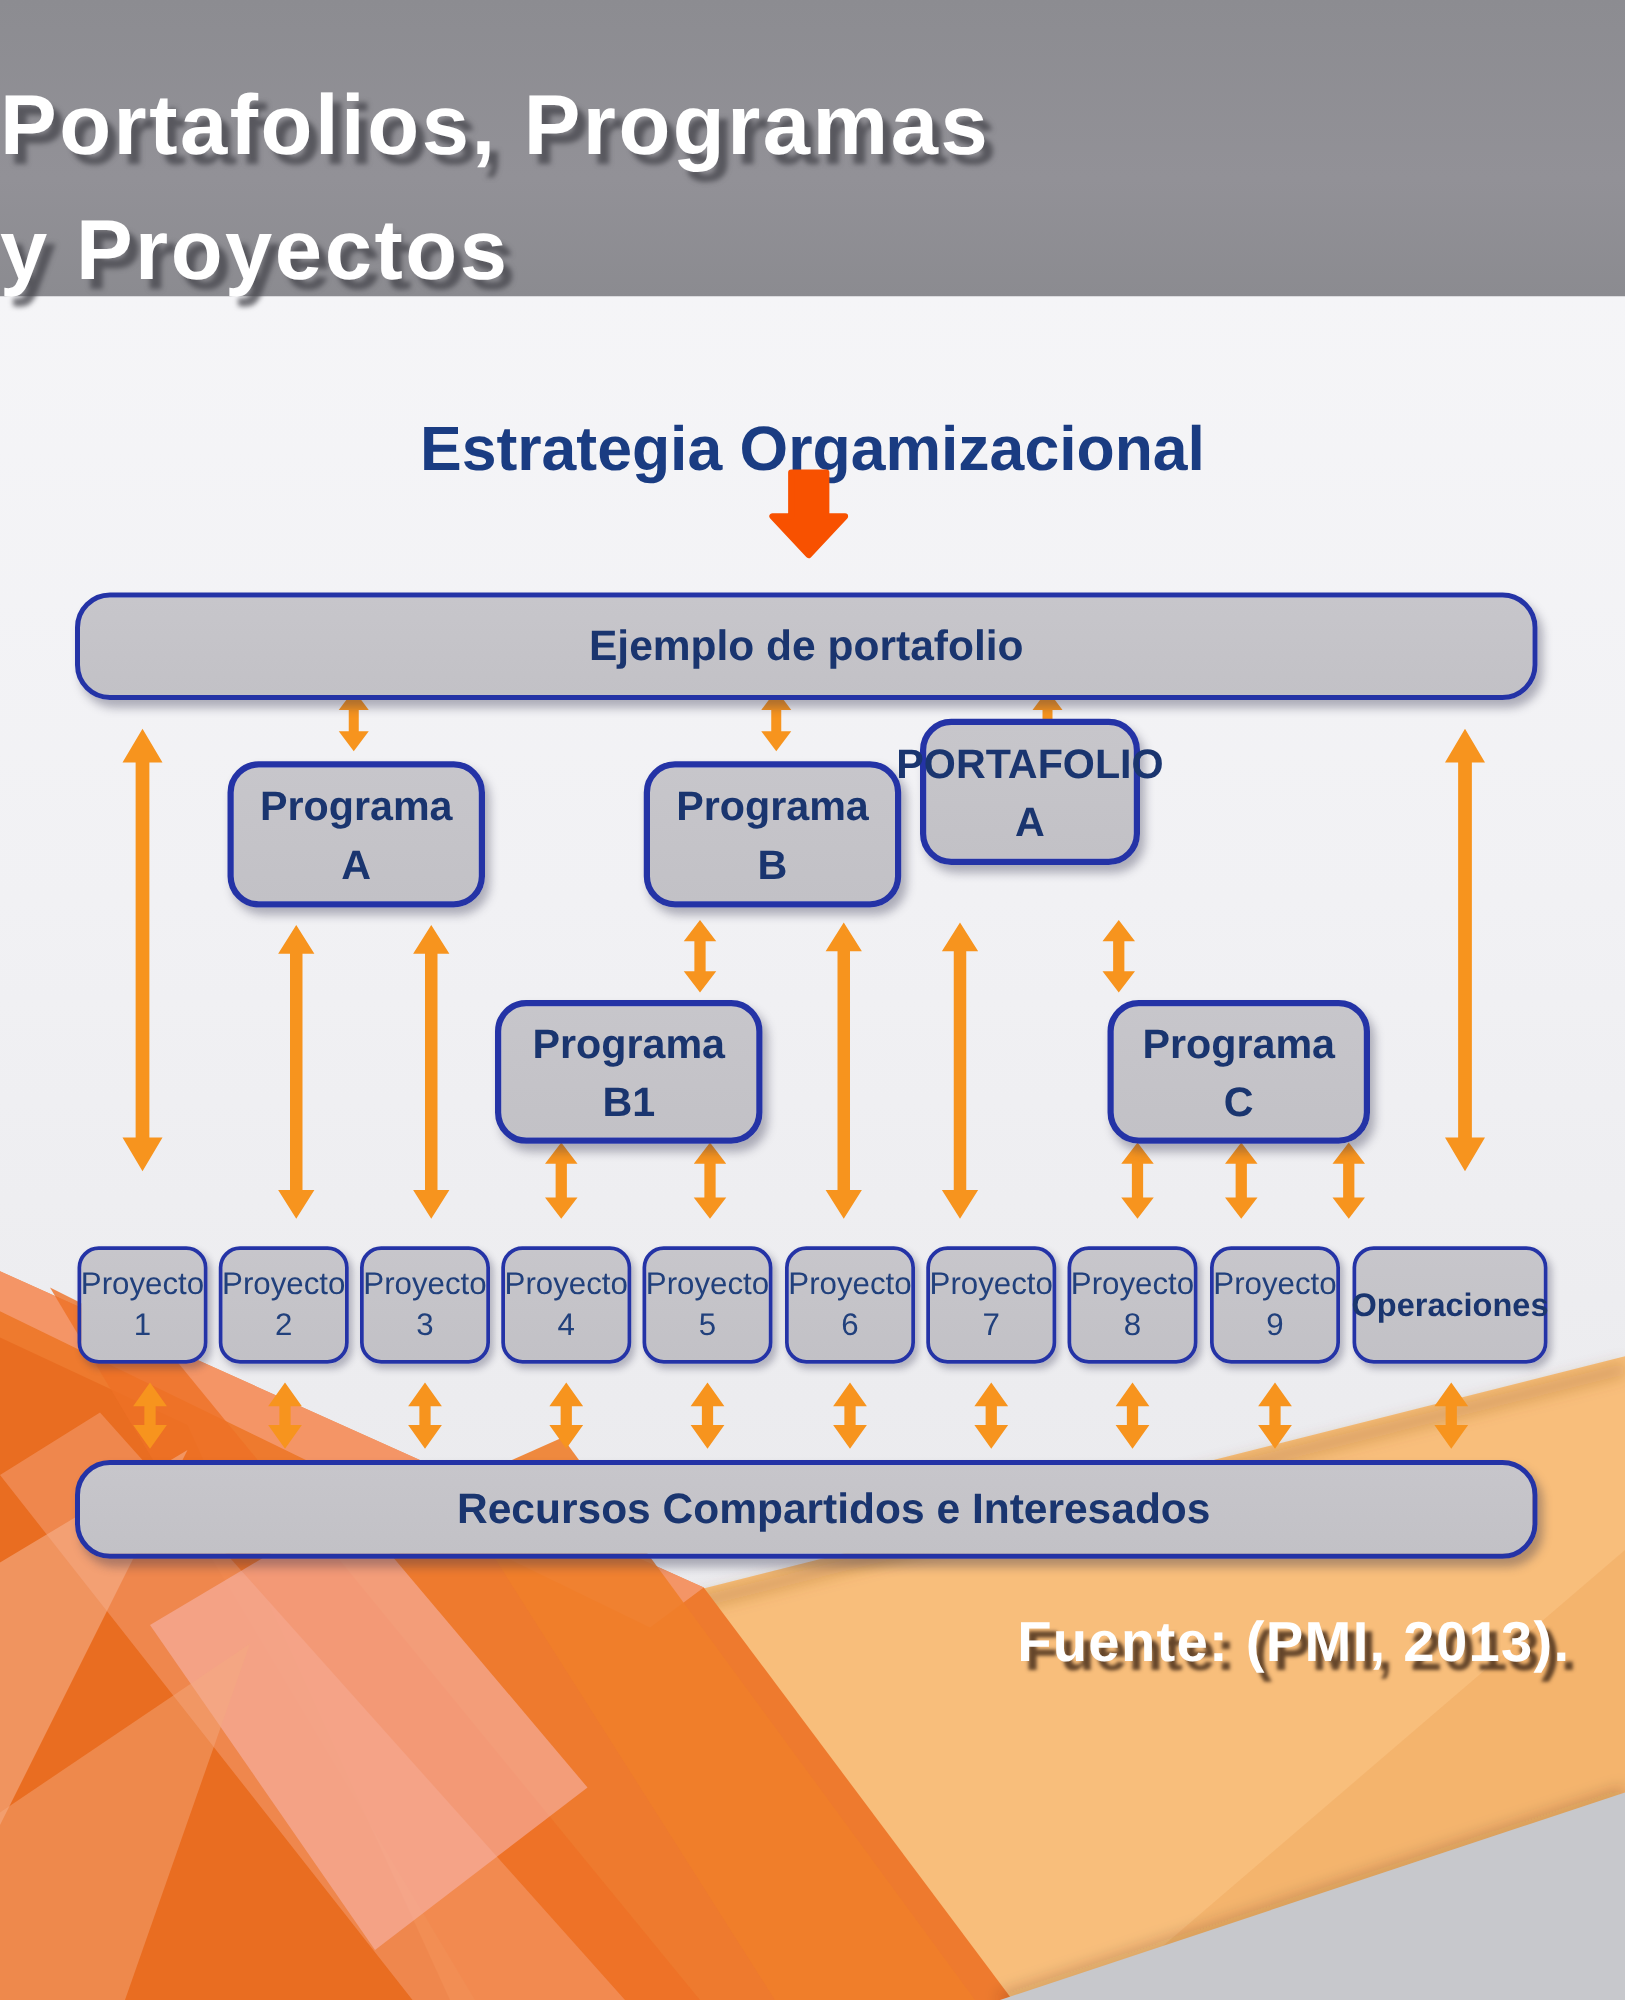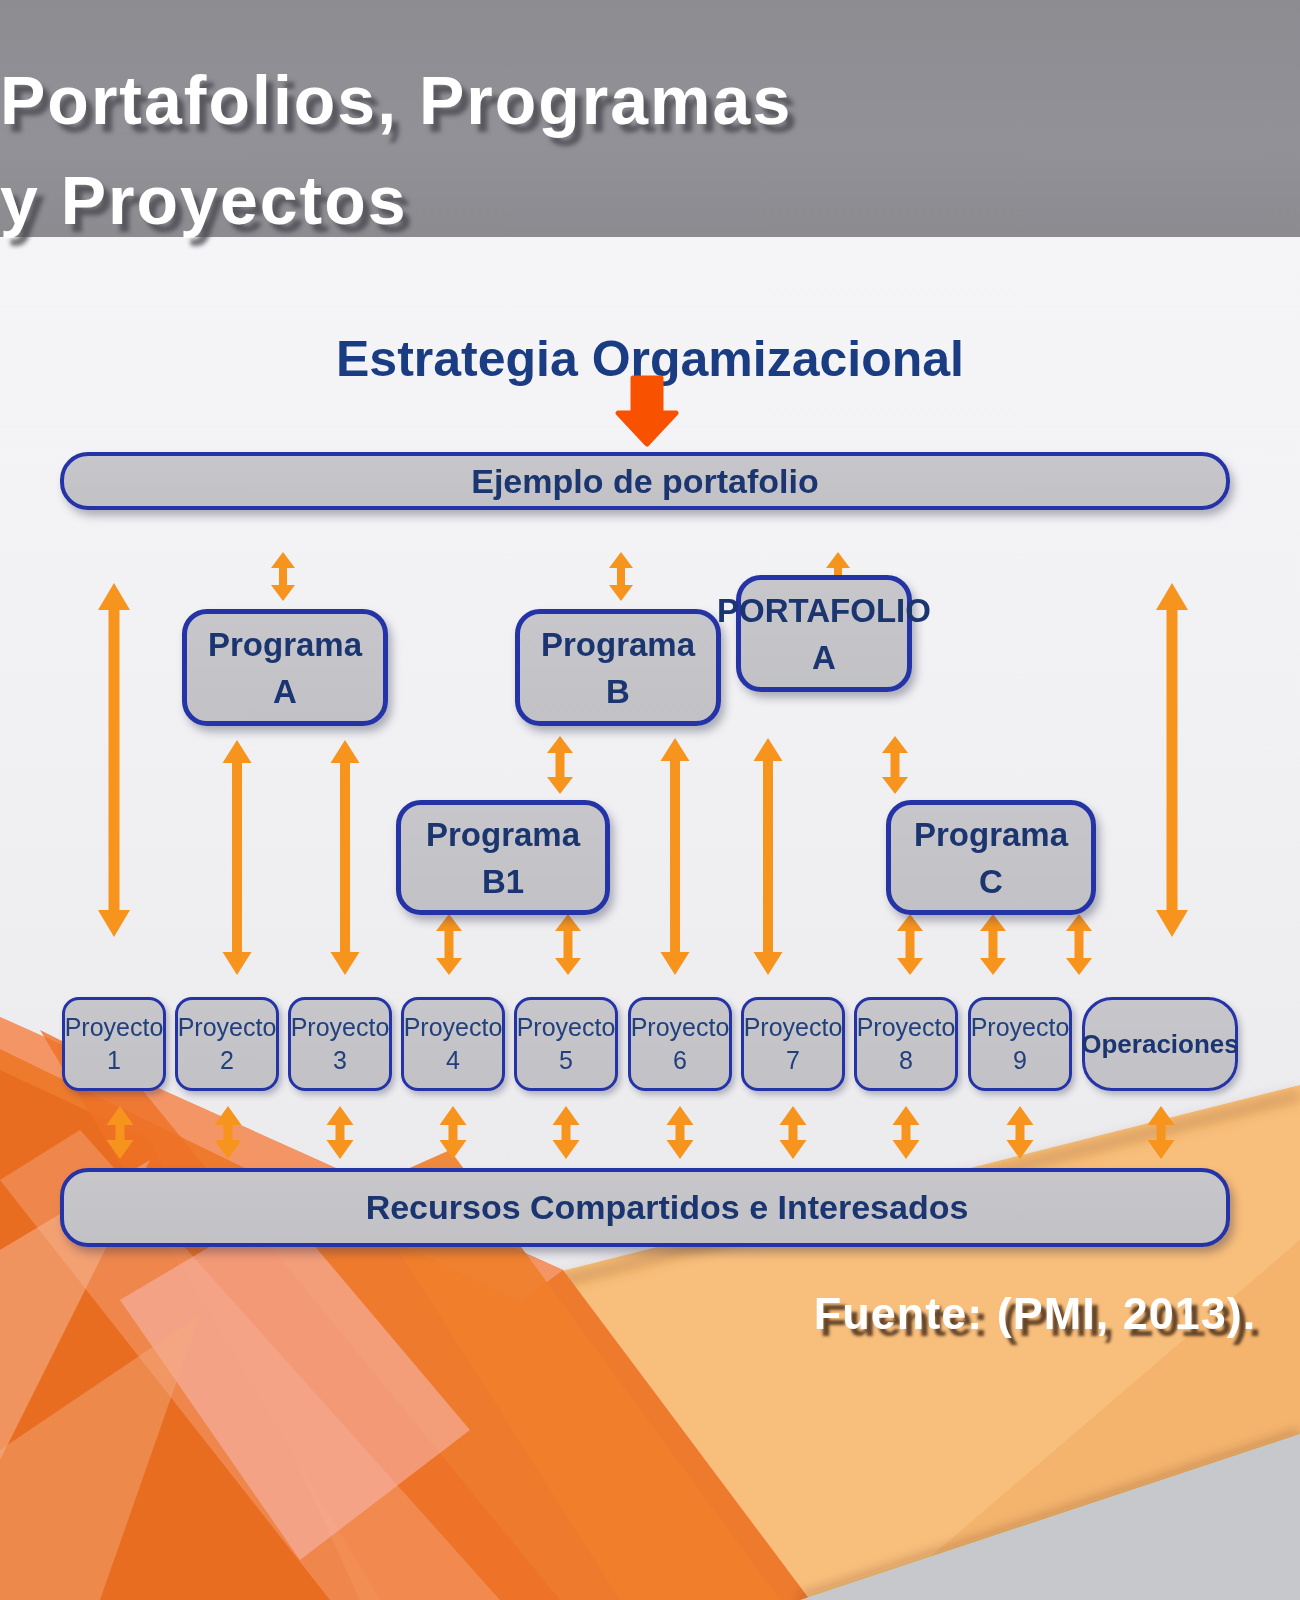--- a/index.html
+++ b/index.html
@@ -33,21 +33,21 @@
     display:flex;flex-direction:column;align-items:center;justify-content:center;
     color:var(--navy-text);font-weight:700;text-align:center;
     box-shadow:4px 6px 8px rgba(45,45,75,.35);
   }
   .bar{border-radius:28px;border-width:4px;font-size:34px;}
   .program{border-radius:25px;font-size:33px;line-height:47px;}
   .project{
     border-radius:17px;border-width:3px;font-weight:400;font-size:25px;line-height:33px;
     color:var(--navy-project);box-shadow:3px 4px 6px rgba(45,45,75,.3);
   }
-  .operations{border-radius:30px;border-width:3px;font-size:26px;box-shadow:3px 4px 6px rgba(45,45,75,.3);}
+  .operations{border-radius:17px;border-width:3px;font-size:26px;box-shadow:3px 4px 6px rgba(45,45,75,.3);}
   
   .flow-arrow{fill:var(--arrow-orange);}
   .strategy-arrow{fill:var(--strategy-arrow);stroke:var(--strategy-arrow);stroke-width:5;stroke-linejoin:round;}
   
   .source-note{
     position:absolute;left:745px;top:1288px;width:580px;text-align:center;
     font-size:45px;font-weight:700;color:#ffffff;letter-spacing:1px;
     text-shadow:6px 7px 3px rgba(74,48,28,.85);
   }
 </style>
@@ -113,21 +113,21 @@
       <polygon points="340,1106 353.5,1125 344.5,1125 344.5,1140 353.5,1140 340,1159 326.5,1140 335.5,1140 335.5,1125 326.5,1125" class="flow-arrow"></polygon>
       <polygon points="453,1106 466.5,1125 457.5,1125 457.5,1140 466.5,1140 453,1159 439.5,1140 448.5,1140 448.5,1125 439.5,1125" class="flow-arrow"></polygon>
       <polygon points="566,1106 579.5,1125 570.5,1125 570.5,1140 579.5,1140 566,1159 552.5,1140 561.5,1140 561.5,1125 552.5,1125" class="flow-arrow"></polygon>
       <polygon points="680,1106 693.5,1125 684.5,1125 684.5,1140 693.5,1140 680,1159 666.5,1140 675.5,1140 675.5,1125 666.5,1125" class="flow-arrow"></polygon>
       <polygon points="793,1106 806.5,1125 797.5,1125 797.5,1140 806.5,1140 793,1159 779.5,1140 788.5,1140 788.5,1125 779.5,1125" class="flow-arrow"></polygon>
       <polygon points="906,1106 919.5,1125 910.5,1125 910.5,1140 919.5,1140 906,1159 892.5,1140 901.5,1140 901.5,1125 892.5,1125" class="flow-arrow"></polygon>
       <polygon points="1020,1106 1033.5,1125 1024.5,1125 1024.5,1140 1033.5,1140 1020,1159 1006.5,1140 1015.5,1140 1015.5,1125 1006.5,1125" class="flow-arrow"></polygon>
       <polygon points="1161,1106 1174.5,1125 1165.5,1125 1165.5,1140 1174.5,1140 1161,1159 1147.5,1140 1156.5,1140 1156.5,1125 1147.5,1125" class="flow-arrow"></polygon>
     </svg>
 
-  <div class="dbox bar" style="left:60px;top:452px;width:1170px;height:58px;">
+  <div class="dbox bar" style="left:60px;top:474px;width:1170px;height:86px;">
     <div>Ejemplo de portafolio</div>
   </div>
 
   <div class="dbox program" style="left:182px;top:609px;width:206px;height:117px;">
     <div>Programa</div>
     <div>A</div>
   </div>
   <div class="dbox program" style="left:515px;top:609px;width:206px;height:117px;">
     <div>Programa</div>
     <div>B</div>

